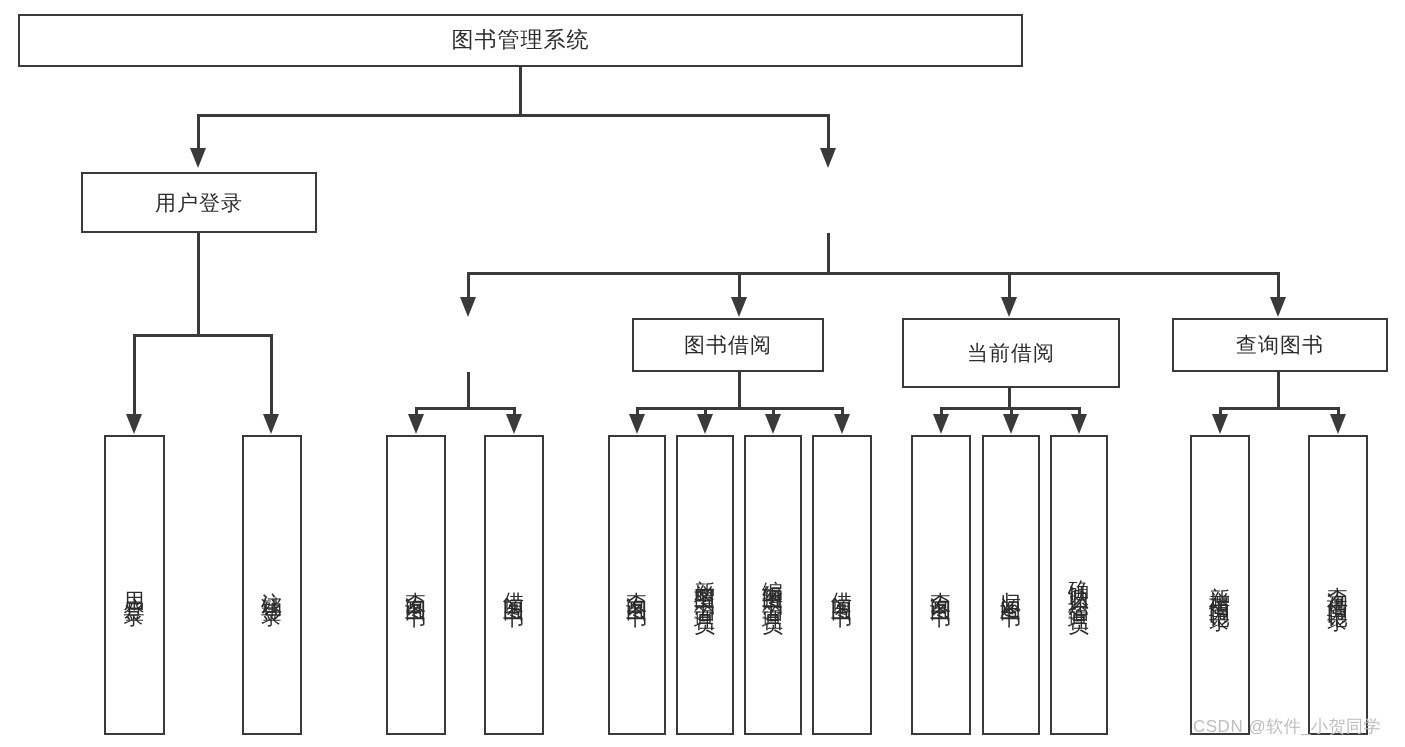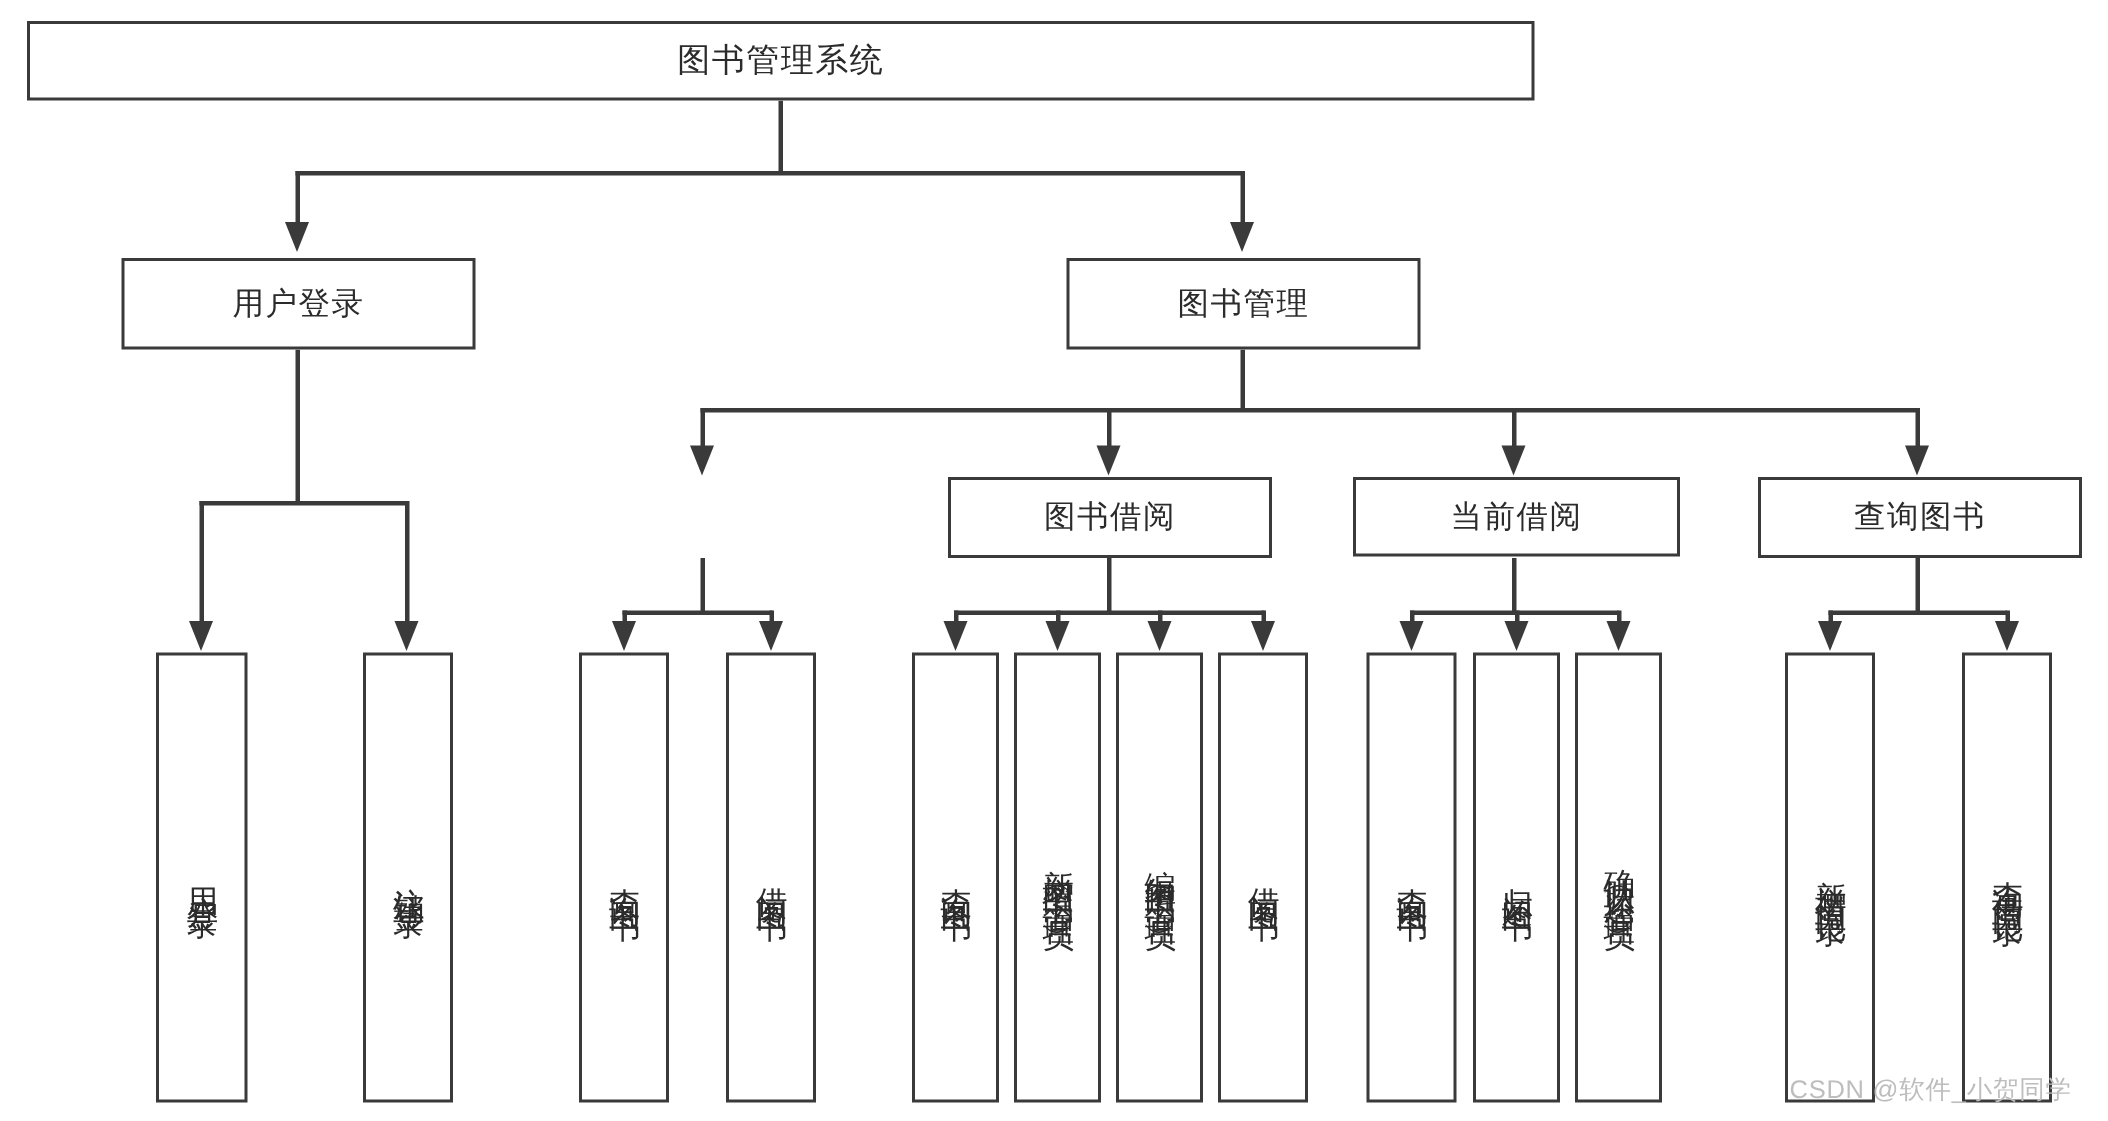--- a/index.html
+++ b/index.html
@@ -133,24 +133,23 @@
   <div class="conn v" style="left:1277px; top:372px; height:36px;"></div>
   <div class="conn h" style="left:1219px; top:407px; width:119px;"></div>
   <div class="conn v" style="left:1219px; top:407px; height:12px;"></div>
   <div class="arrow" style="left:1212px; top:414px;"></div>
   <div class="conn v" style="left:1337px; top:407px; height:12px;"></div>
   <div class="arrow" style="left:1330px; top:414px;"></div>
 
   <div class="node horiz root" style="left:18px; top:14px; width:1005px; height:53px;">图书管理系统</div>
 
   <div class="node horiz" style="left:81px; top:172px; width:236px; height:61px;">用户登录</div>
-  <div class="node horiz" style="left:711px; top:172px; width:236px; height:61px;">图书管理</div>
 
-  <div class="node horiz" style="left:632px; top:318px; width:216px; height:54px;">图书借阅</div>
-  <div class="node horiz" style="left:902px; top:318px; width:218px; height:53px;">当前借阅</div>
+  <div class="node horiz" style="left:632px; top:318px; width:192px; height:54px;">图书借阅</div>
+  <div class="node horiz" style="left:902px; top:318px; width:218px; height:70px;">当前借阅</div>
   <div class="node horiz" style="left:1172px; top:318px; width:216px; height:54px;">查询图书</div>
 
   <div class="node vert" style="left:104px; top:435px; width:61px; height:300px;">
     <span class="vlabel">用户登录</span>
   </div>
   <div class="node vert" style="left:242px; top:435px; width:60px; height:300px;">
     <span class="vlabel">注销登录</span>
   </div>
   <div class="node vert" style="left:386px; top:435px; width:60px; height:300px;">
     <span class="vlabel">查询图书</span>

